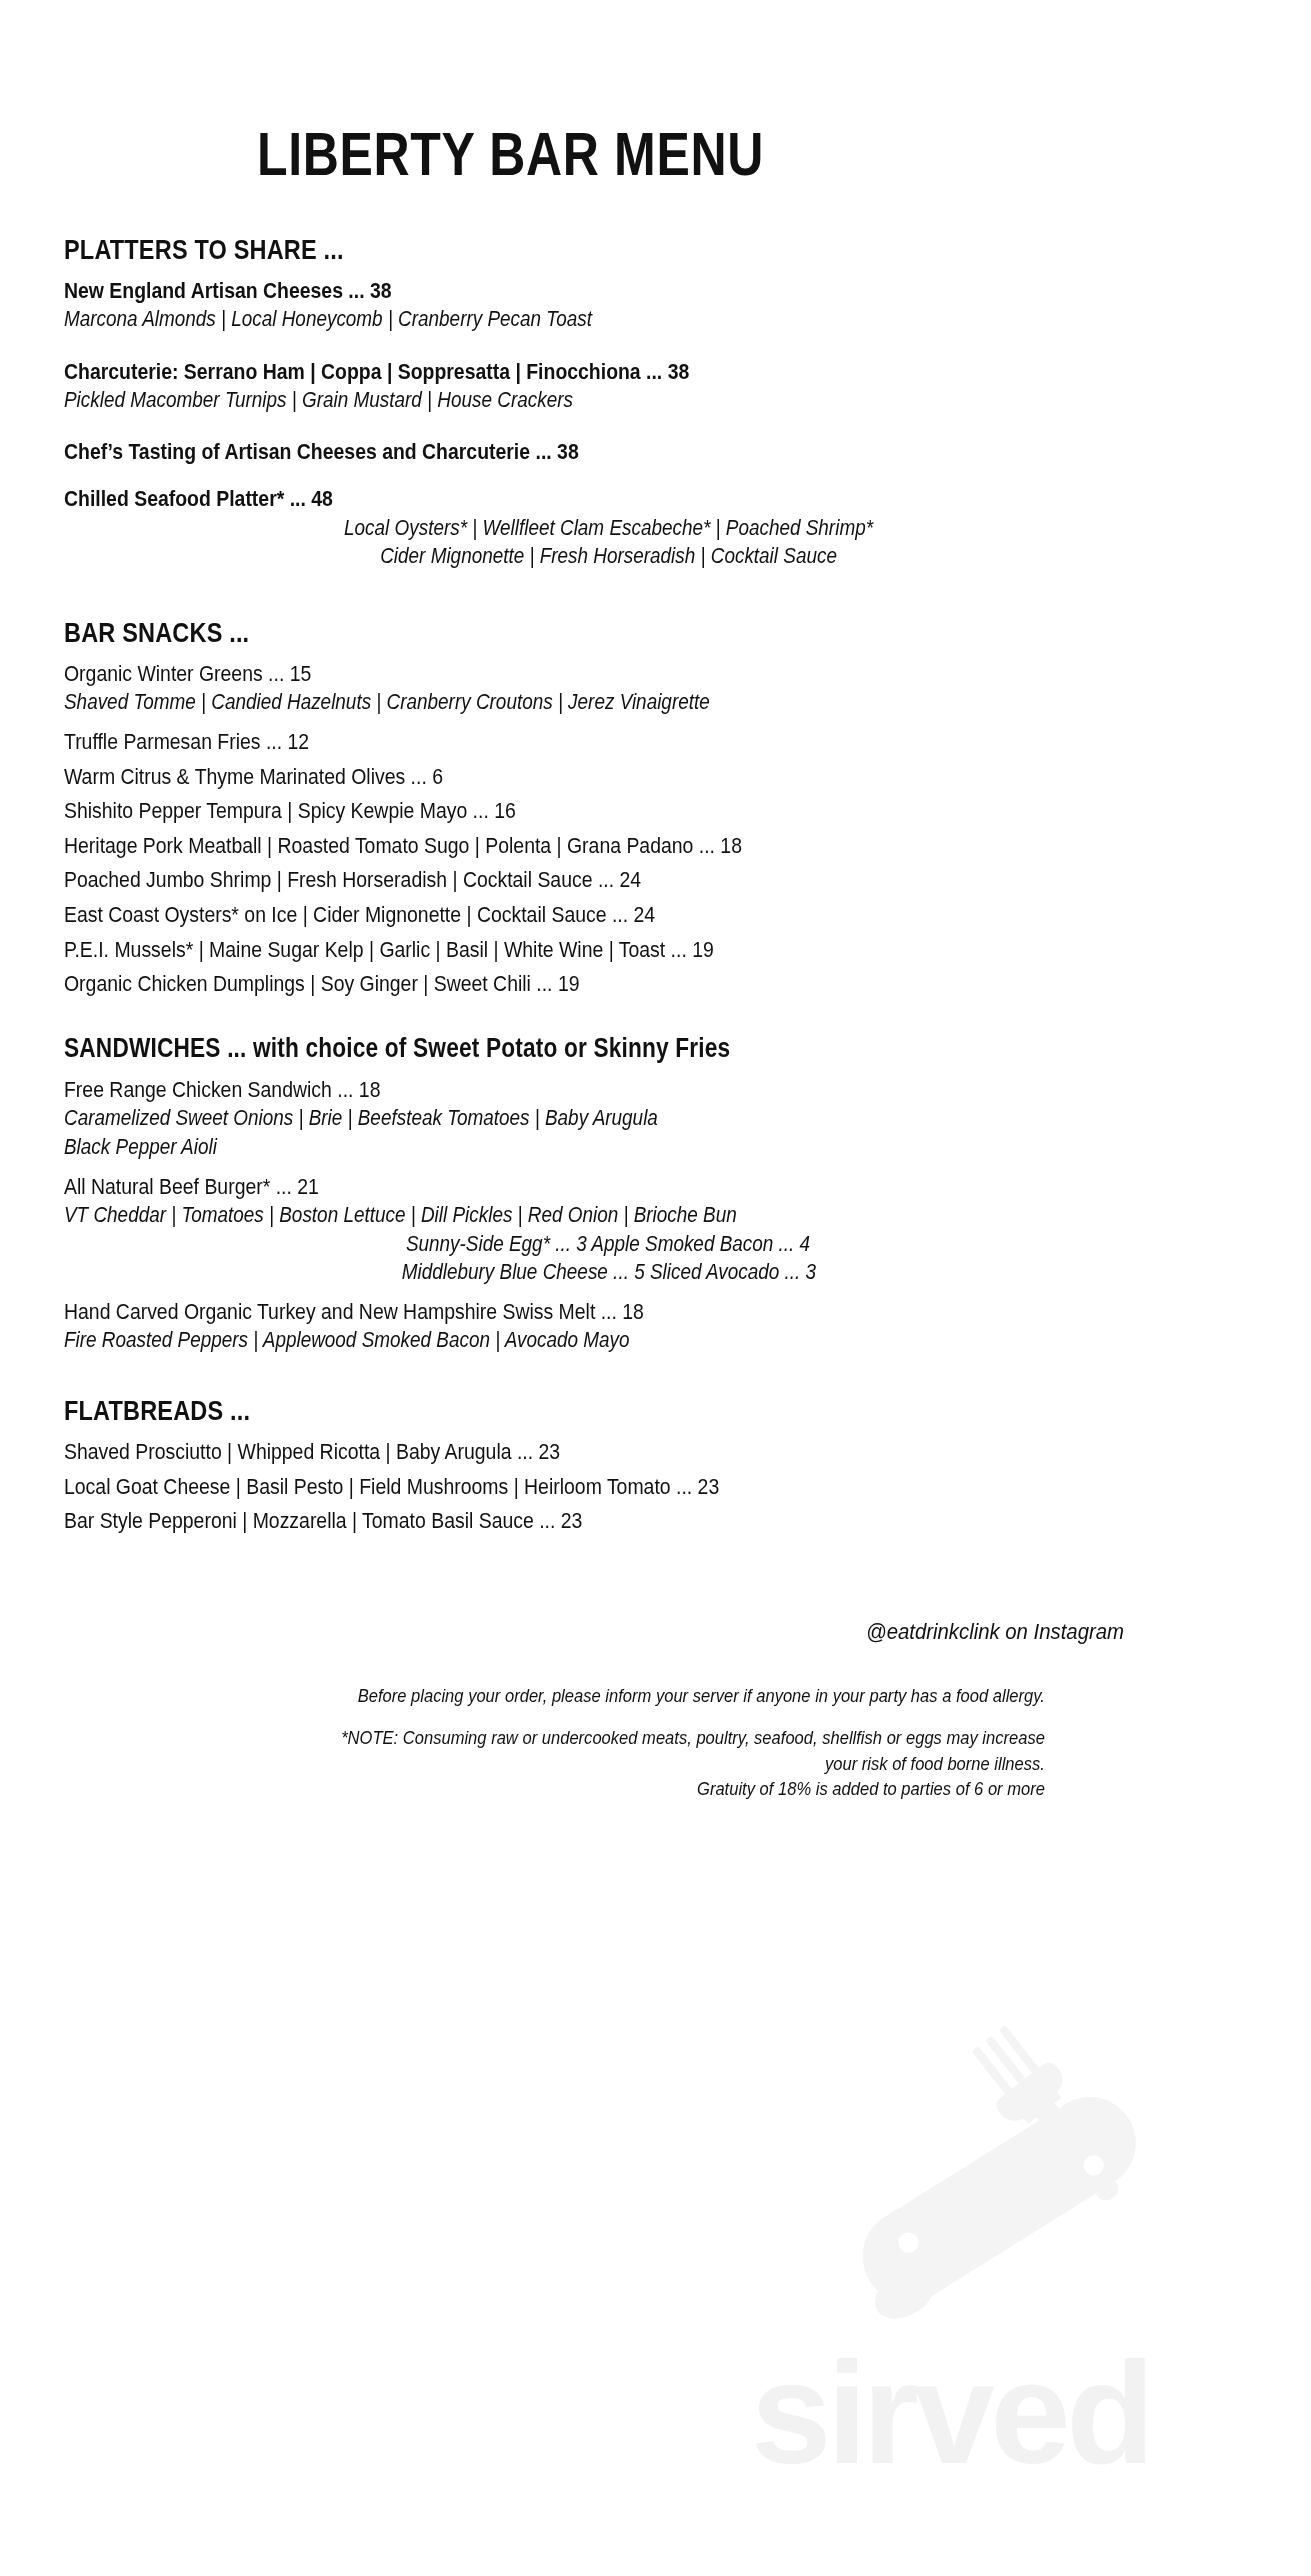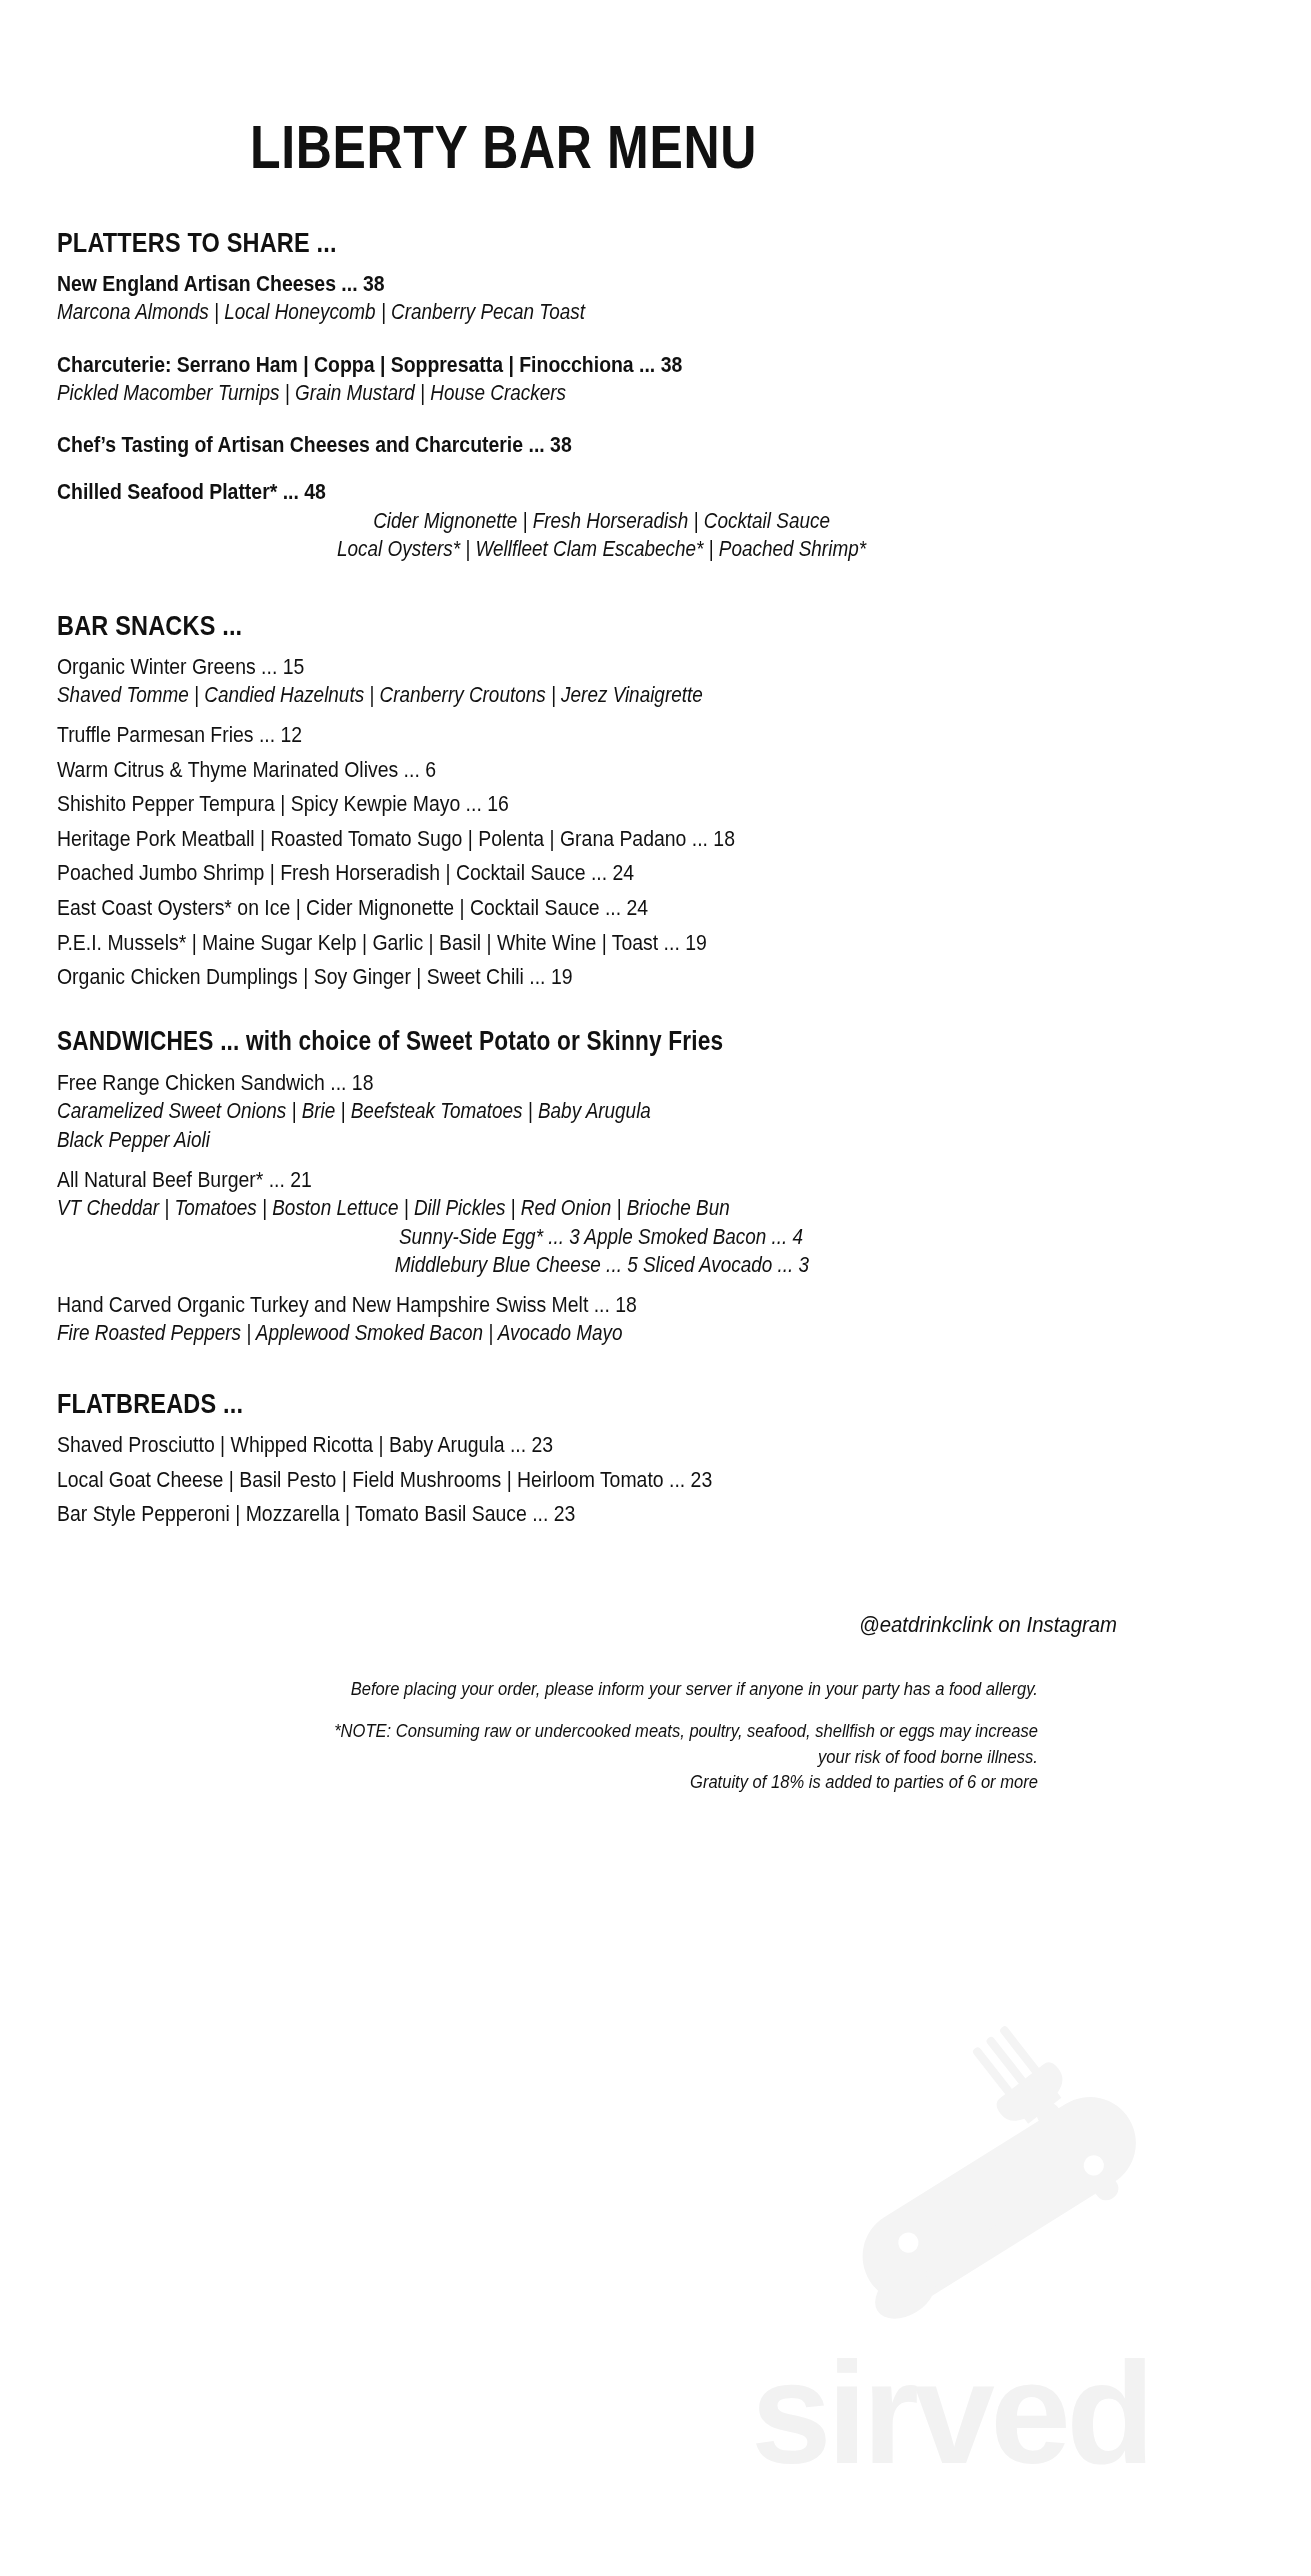--- a/index.html
+++ b/index.html
@@ -43,21 +43,21 @@
     color: #f2f2f2;
     line-height: 1;
     white-space: nowrap;
   }
 
   
   #page {
     position: relative;
     z-index: 1;
     width: 1187px;
-    padding: 8px;
+    padding: 15px;
   }
 
   .content {
     margin: 0 auto;
     width: 1089px;      
     padding-top: 109px;
   }
 
   
   .cond {
@@ -197,22 +197,22 @@
             <div class="item-name cond bold">Charcuterie: Serrano Ham | Coppa | Soppresatta | Finocchiona ... 38</div>
             <div class="item-desc cond">Pickled Macomber Turnips | Grain Mustard | House Crackers</div>
           </div>
           <div class="spacer-sm"></div>
           <div class="item tight">
             <div class="item-name cond bold">Chef’s Tasting of Artisan Cheeses and Charcuterie ... 38</div>
           </div>
           <div class="spacer-sm"></div>
           <div class="item tight">
             <div class="item-name cond bold">Chilled Seafood Platter* ... 48</div>
+            <div class="centered-wrap"><span class="item-desc centered cond">Local Oysters* | Wellfleet Clam Escabeche* | Poached Shrimp*</span></div>
             <div class="centered-wrap"><span class="item-desc centered cond">Cider Mignonette | Fresh Horseradish | Cocktail Sauce</span></div>
-            <div class="centered-wrap"><span class="item-desc centered cond">Local Oysters* | Wellfleet Clam Escabeche* | Poached Shrimp*</span></div>
           </div>
           <div class="spacer-lg"></div>
         </div>
         <div class="section">
           <div class="section-heading cond">BAR SNACKS ...</div>
           <div class="item">
             <div class="item-name cond">Organic Winter Greens ... 15</div>
             <div class="item-desc cond">Shaved Tomme | Candied Hazelnuts | Cranberry Croutons | Jerez Vinaigrette</div>
           </div>
           <div class="item tight">

